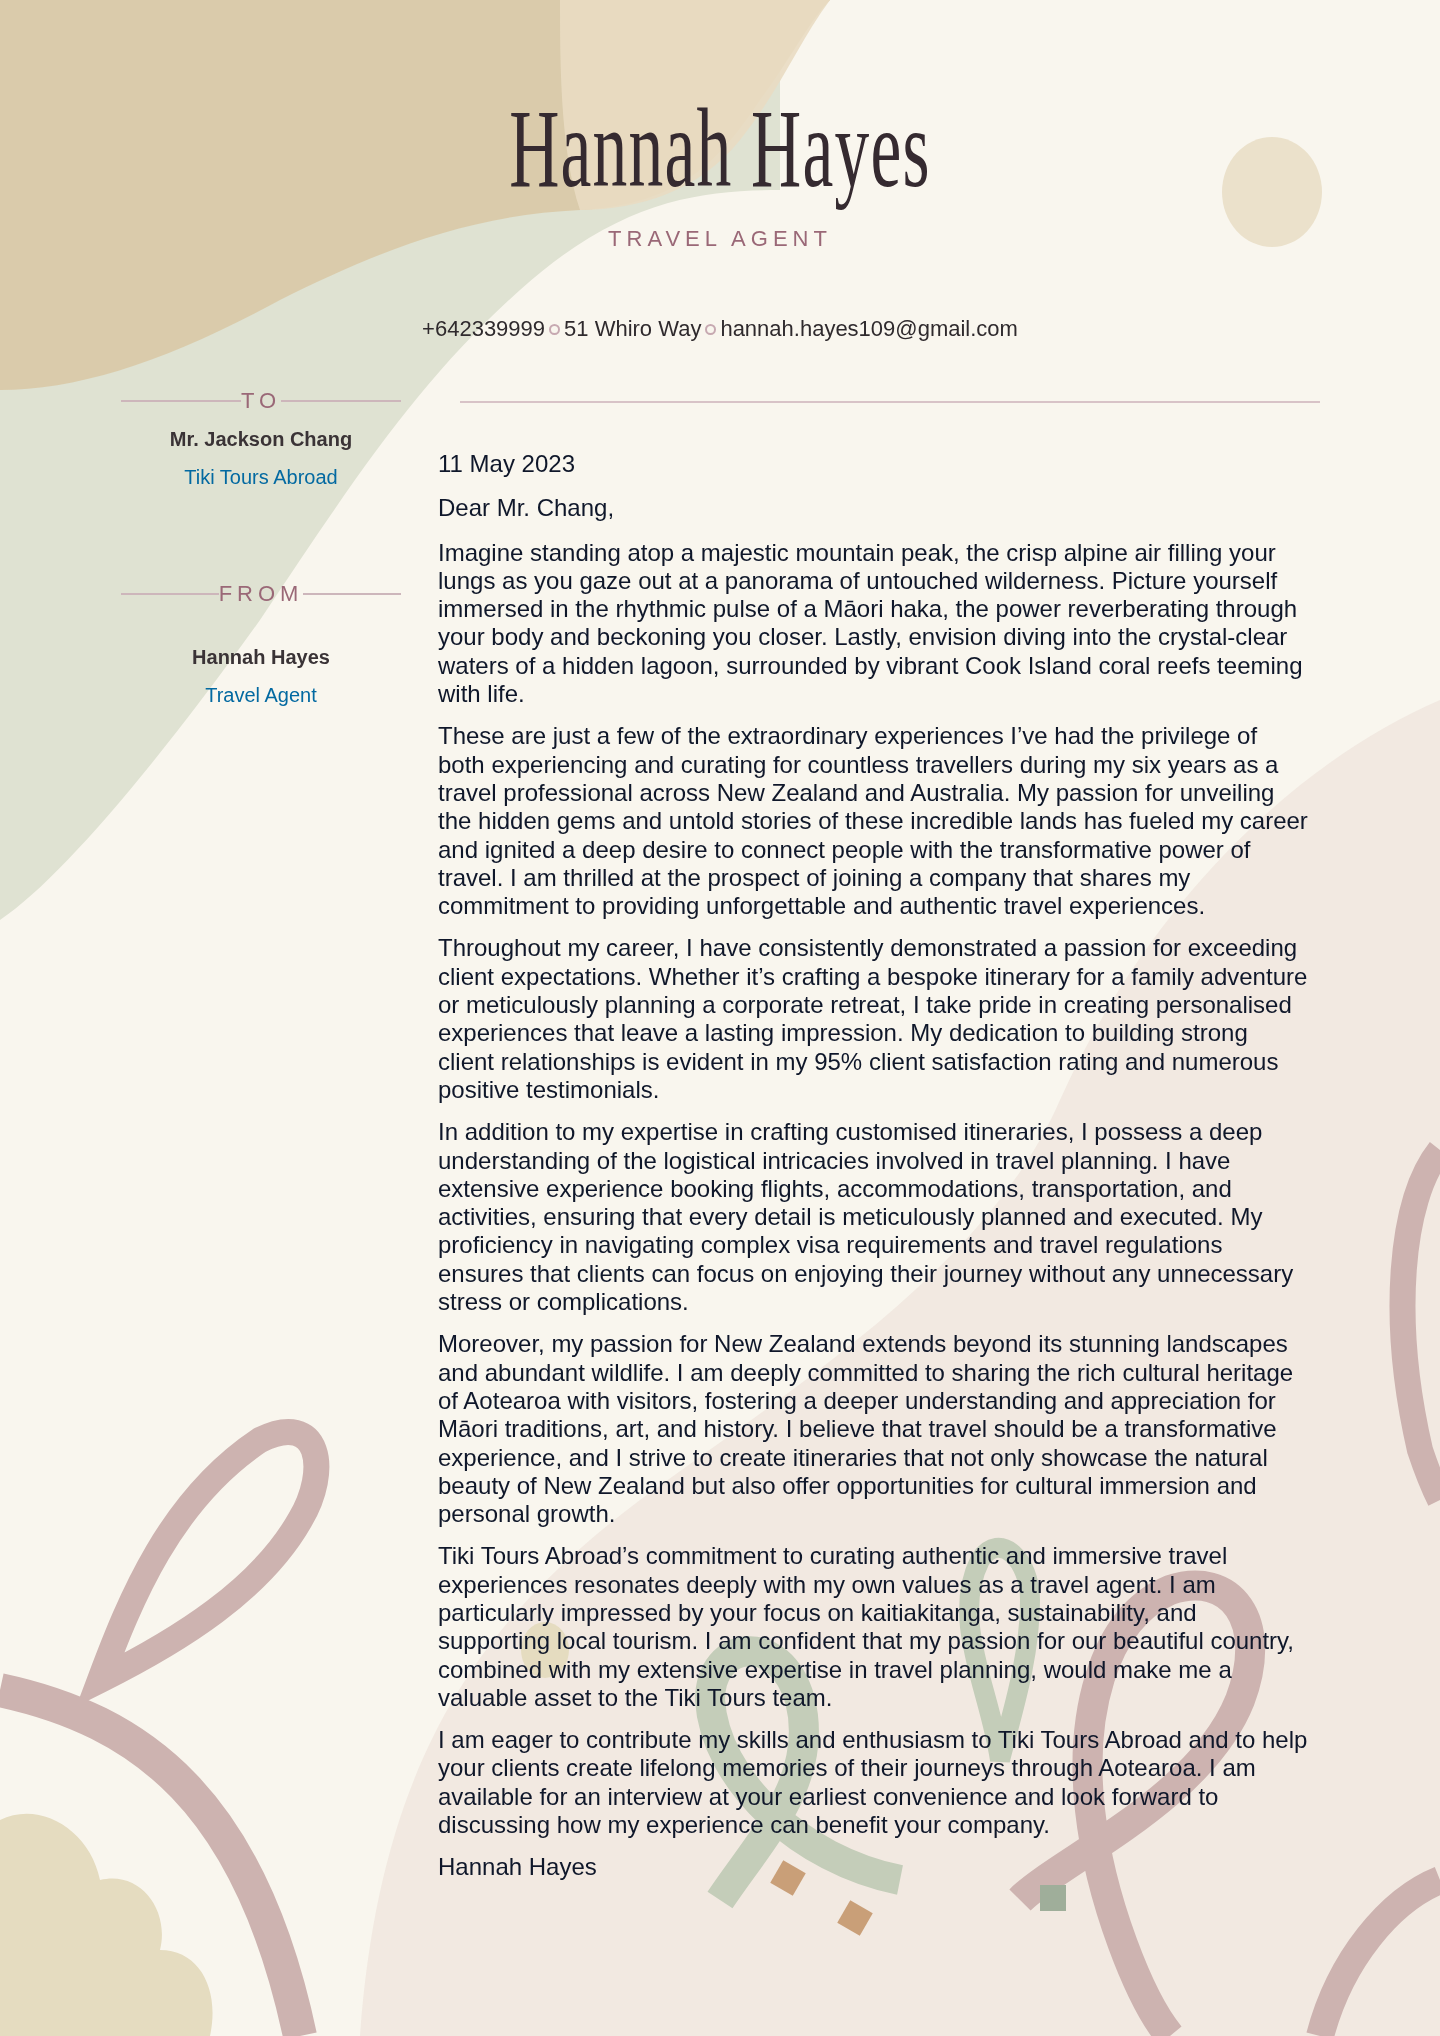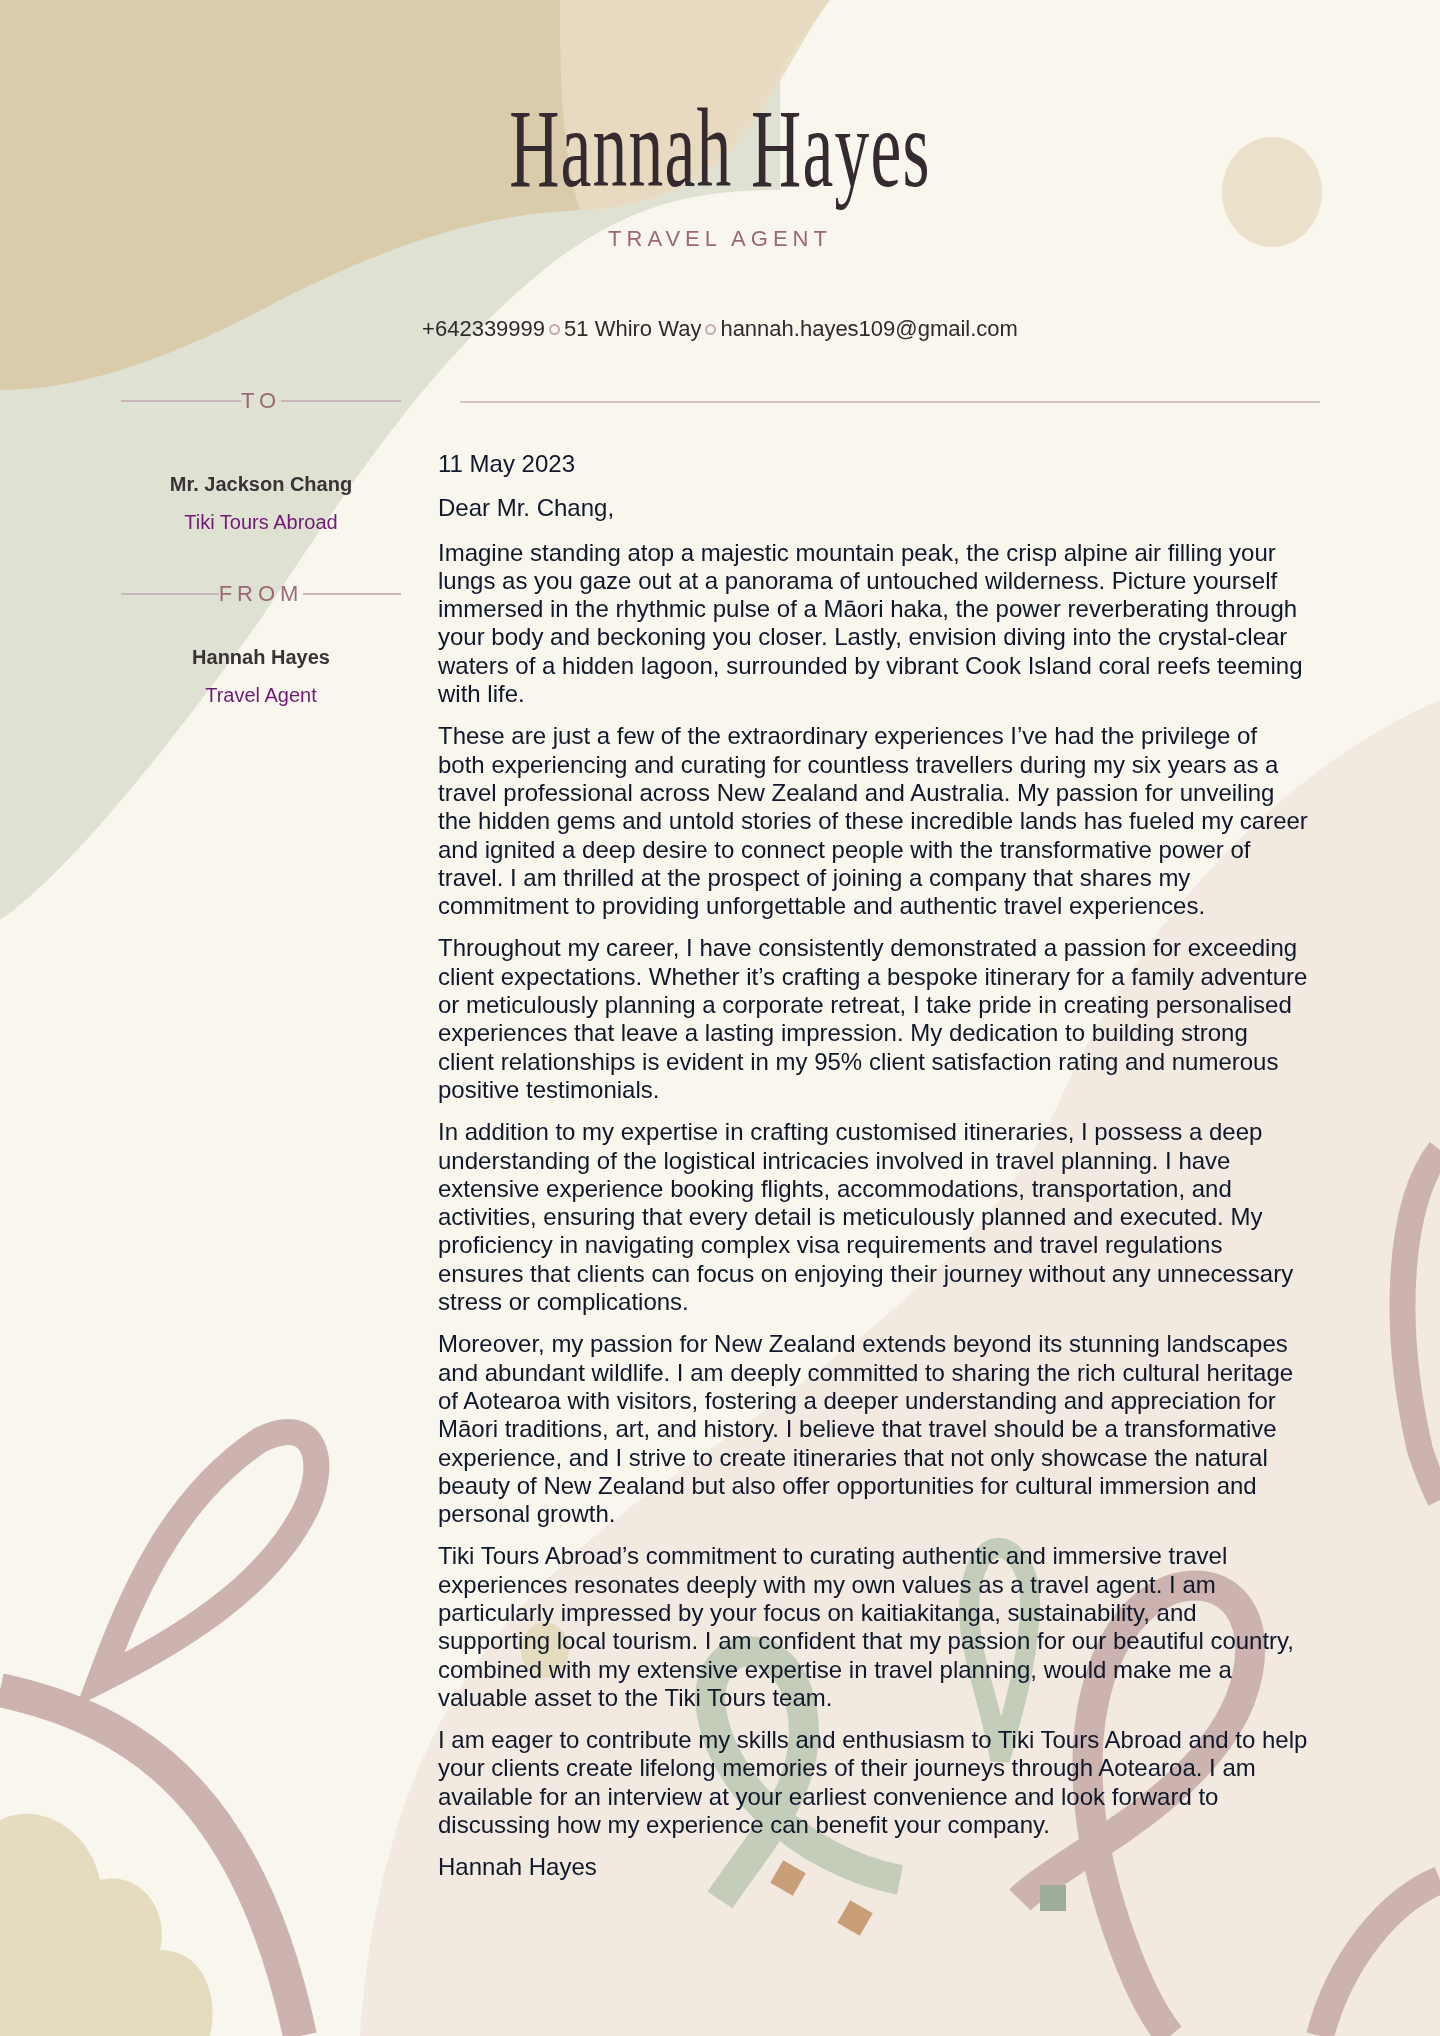--- a/index.html
+++ b/index.html
@@ -8,21 +8,21 @@
   .page { position:relative; z-index:1; width:1440px; height:2036px; }
   .name { position:absolute; top:88px; left:0; width:1440px; text-align:center; font-family:"Liberation Serif", serif; font-size:112px; line-height:120px; color:#352a30; transform:scaleX(0.62); letter-spacing:2px; }
   .title { position:absolute; top:226px; left:0; width:1440px; text-align:center; font-size:22px; letter-spacing:5px; color:#9a6877; }
   .contact { position:absolute; top:316px; left:0; width:1440px; text-align:center; font-size:22px; color:#2f2a2d; display:flex; justify-content:center; align-items:center; gap:4px; }
   .dot { width:7px; height:7px; border:2px solid #c7a9b1; border-radius:50%; display:inline-block; }
   .sec-head { position:absolute; left:121px; width:280px; display:flex; align-items:center; }
   .sec-head .line { flex:1; height:2px; background:#cdb6bb; }
   .sec-head span.lbl { font-size:22px; letter-spacing:5px; color:#9a6877; }
   .side-block { position:absolute; left:121px; width:280px; text-align:center; }
   .side-block .nm { font-size:20px; font-weight:bold; color:#3a3336; line-height:38px; }
-  .side-block .sub { font-size:20px; color:#701a75; line-height:38px; }
+  .side-block .sub { font-size:20px; color:#0369a1; line-height:38px; }
   .rule { position:absolute; left:460px; top:401px; width:860px; height:2px; background:#d8c3c7; }
   .letter { position:absolute; left:438px; top:450px; width:870px; font-size:24px; line-height:28.3px; color:#0f172a; }
   .letter p { margin:0 0 14px 0; }
 </style>
 </head>
 <body>
 
 <svg class="bg" width="1440" height="2036" viewBox="0 0 1440 2036" xmlns="http://www.w3.org/2000/svg">
 
   <path d="M0 0 L0 920 C60 880 160 760 260 620 C360 470 420 380 520 290 C620 200 700 190 780 190 L780 0 Z" fill="#dfe2d2"></path>
@@ -66,21 +66,21 @@
     <span>51 Whiro Way</span>
     <span class="dot"></span>
     <span>hannah.hayes109@gmail.com</span>
   </div>
 
   <div class="sec-head" style="top:388px;">
     <span class="line"></span>
     <span class="lbl">TO</span>
     <span class="line"></span>
   </div>
-  <div class="side-block" style="top:465px;">
+  <div class="side-block" style="top:420px;">
     <div class="nm">Mr. Jackson Chang</div>
     <div class="sub">Tiki Tours Abroad</div>
   </div>
 
   <div class="sec-head" style="top:581px;">
     <span class="line"></span>
     <span class="lbl">FROM</span>
     <span class="line"></span>
   </div>
   <div class="side-block" style="top:638px;">

